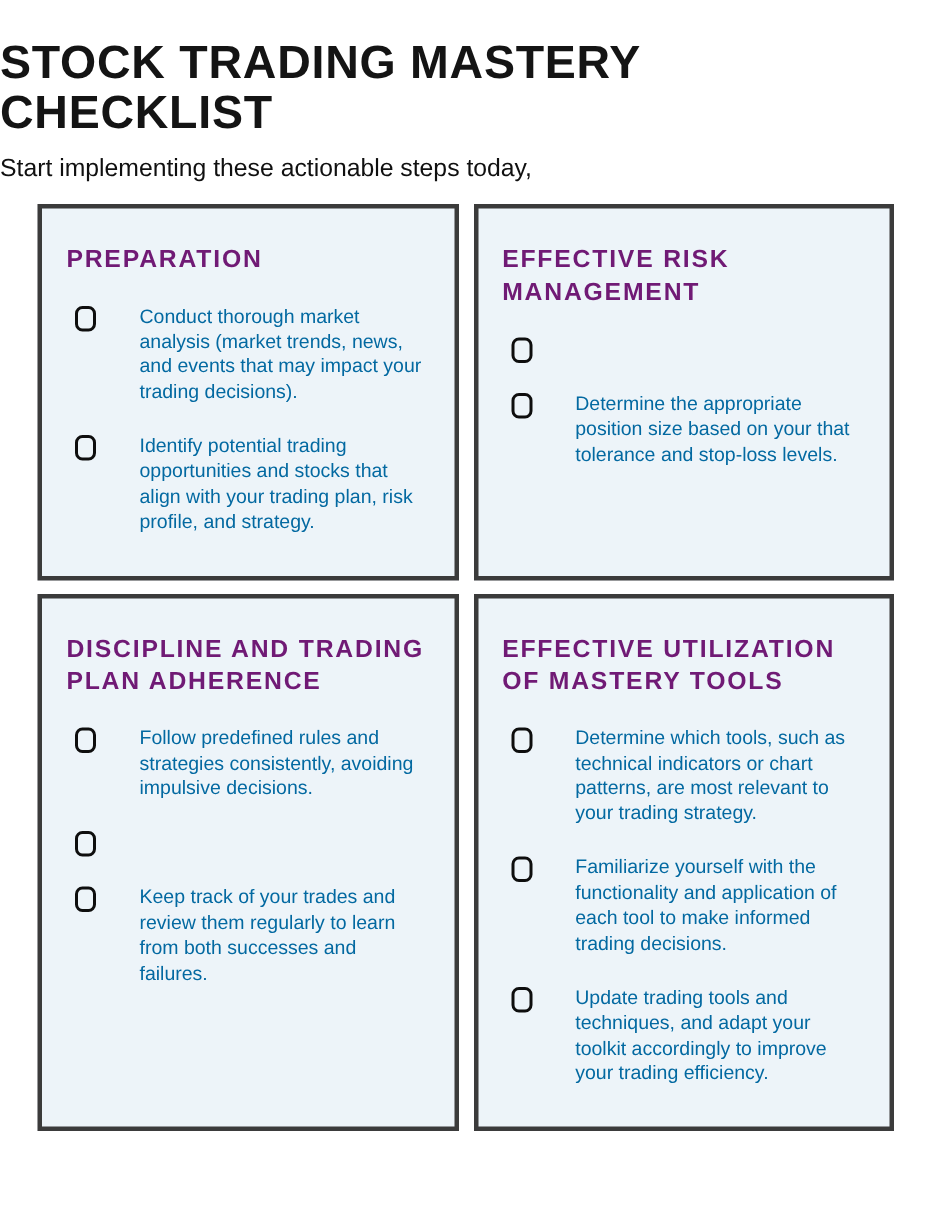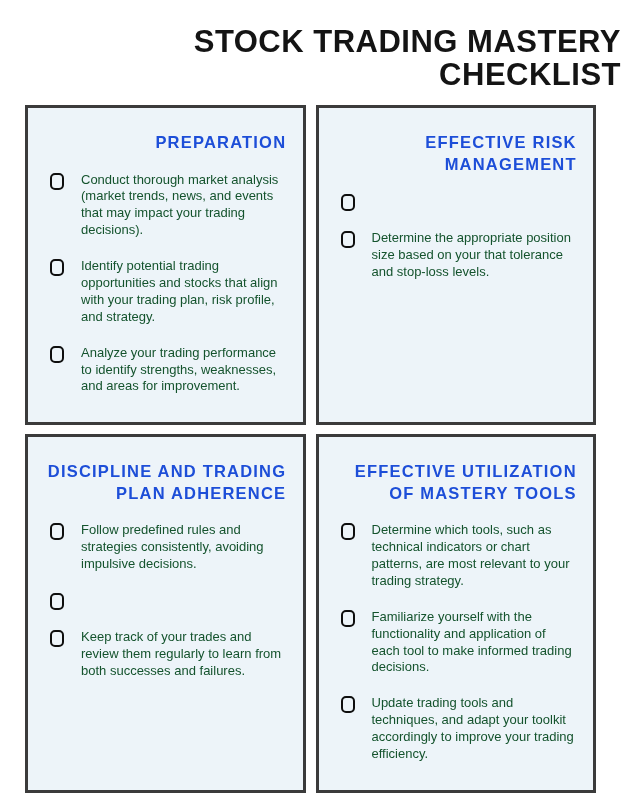--- a/index.html
+++ b/index.html
@@ -4,80 +4,77 @@
 <style>
   * { margin:0; padding:0; box-sizing:border-box; }
   html,body { background:#ffffff; }
   body { font-family:"Liberation Sans", sans-serif; color:#1c1c1c; }
   .page {
     position:relative; width:621px; height:805px; margin:0 auto;
     background:#ffffff; overflow:hidden;
   }
 
   
-  .header { text-align:right; padding-top:26px; }
+  .header { text-align:left; padding-top:26px; }
   .title { font-size:31px; font-weight:800; letter-spacing:0.5px;
            line-height:1.05; color:#141414; }
   .title span { display:block; }
   .subtitle { margin-top:11px; font-size:16.5px; line-height:1.22; color:#101010; }
   .subtitle span { display:block; }
 
   
   .grid {
     display:grid; grid-template-columns:1fr 1fr; gap:9px 10px;
     margin:14px 25px 0 25px;
   }
   .box {
     background:#edf4f9; border:3px solid #3b3b3b;
     min-height:247px; padding:0 16px 8px 16px;
   }
   .box h2 {
-    text-align:right; font-size:16.5px; font-weight:800;
-    letter-spacing:1.2px; line-height:1.3; color:#1d4ed8;
+    text-align:left; font-size:16.5px; font-weight:800;
+    letter-spacing:1.2px; line-height:1.3; color:#701a75;
     margin:24px auto 18px auto; max-width:242px;
   }
   .items { list-style:none; }
   .item { display:flex; gap:17px; margin:0 0 19px 6px; }
   .checkbox {
     flex:0 0 auto; width:14px; height:17px; margin-top:1px;
     border:2.5px solid #0e0e0e; border-radius:5px; background:#edf4f9;
     cursor:pointer;
   }
-  .item-text { font-size:13px; line-height:1.3; color:#14532d; max-width:212px; }
+  .item-text { font-size:13px; line-height:1.3; color:#0369a1; max-width:212px;margin-left:12px; }
 </style>
 </head>
 <body>
 
 <div class="page">
 
   <div class="header">
     <h1 class="title">
       <span>STOCK TRADING MASTERY</span>
       <span>CHECKLIST</span>
     </h1>
     <p class="subtitle">
+      <span>Start implementing these actionable steps today,</span>
     </p>
   </div>
 
   <div class="grid">
 
     <section class="box">
       <h2>PREPARATION</h2>
       <ul class="items">
         <li class="item">
           <span class="checkbox"></span>
           <span class="item-text">Conduct thorough market analysis (market trends, news, and events that may impact your trading decisions).</span>
         </li>
         <li class="item">
           <span class="checkbox"></span>
           <span class="item-text">Identify potential trading opportunities and stocks that align with your trading plan, risk profile, and strategy.</span>
-        </li>
-        <li class="item">
-          <span class="checkbox"></span>
-          <span class="item-text">Analyze your trading performance to identify strengths, weaknesses, and areas for improvement.</span>
         </li>
       </ul>
     </section>
 
     <section class="box">
       <h2>EFFECTIVE RISK MANAGEMENT</h2>
       <ul class="items">
         <li class="item">
           <span class="checkbox"></span>
         </li>

